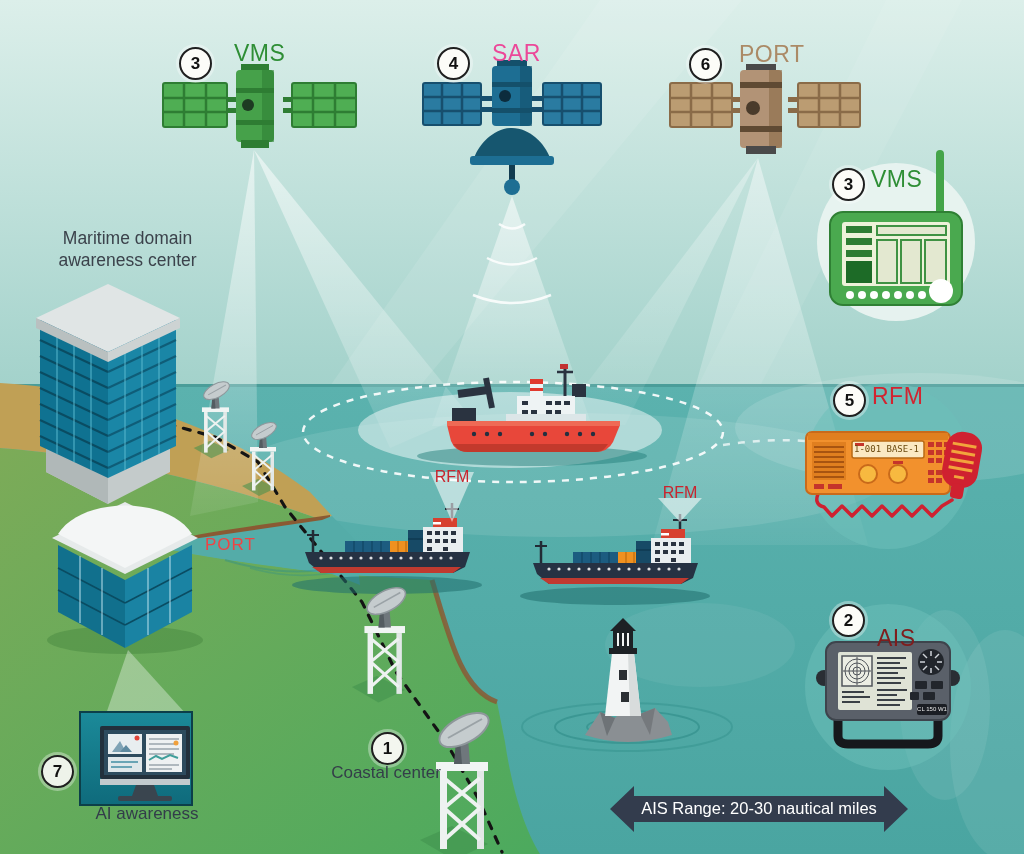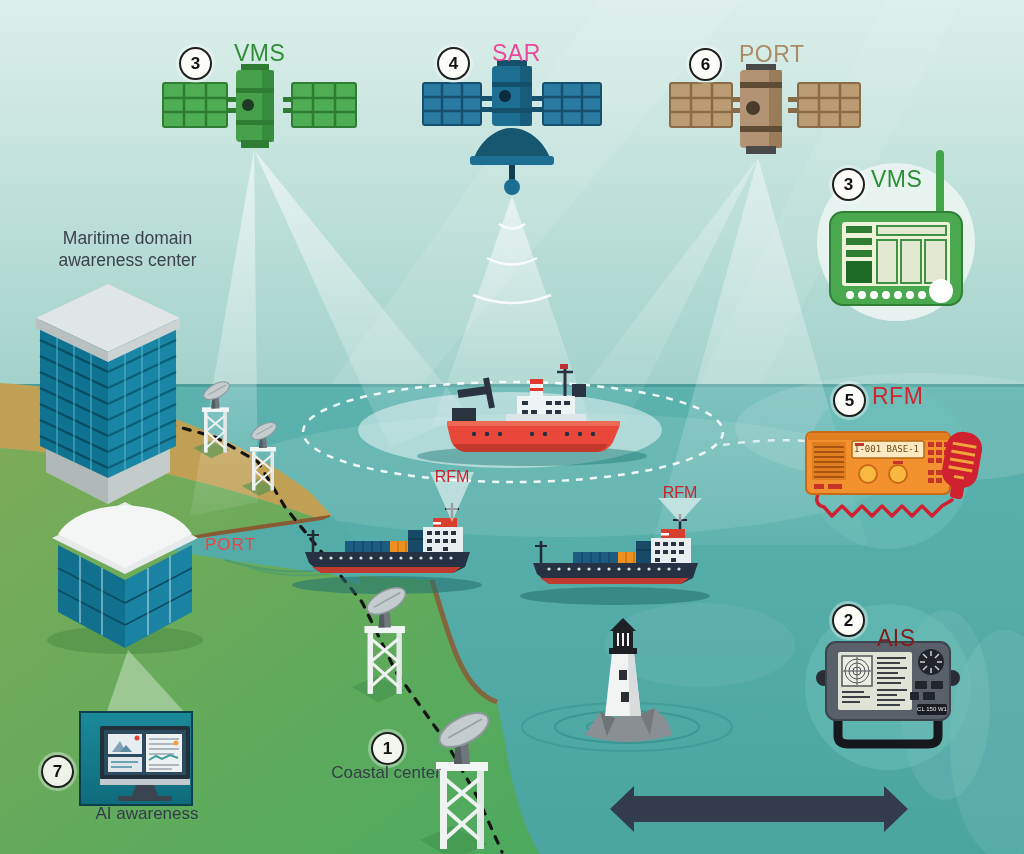--- a/index.html
+++ b/index.html
@@ -569,14 +569,15 @@
 
 <div class="lbl" style="left:427px;top:468px;width:50px;text-align:center;font-size:16px;color:#c9252e">RFM</div>
 <div class="lbl" style="left:655px;top:484px;width:50px;text-align:center;font-size:16px;color:#c9252e">RFM</div>
 
 <div class="badge" style="left:371px;top:732px;background:#f3f6ef">1</div>
 <div class="lbl center" style="left:310px;top:763px;width:152px;font-size:17px;color:#343d49">Coastal center</div>
 
 <div class="badge" style="left:41px;top:755px;background:#eef3ea">7</div>
 <div class="lbl center" style="left:73px;top:804px;width:148px;font-size:17px;color:#333c4a">AI awareness</div>
 
+<div class="lbl center" style="left:625px;top:799px;width:268px;font-size:16.5px;color:#ffffff">AIS Range: 20-30 nautical miles</div>
 
 </div>
 
 </body></html>

